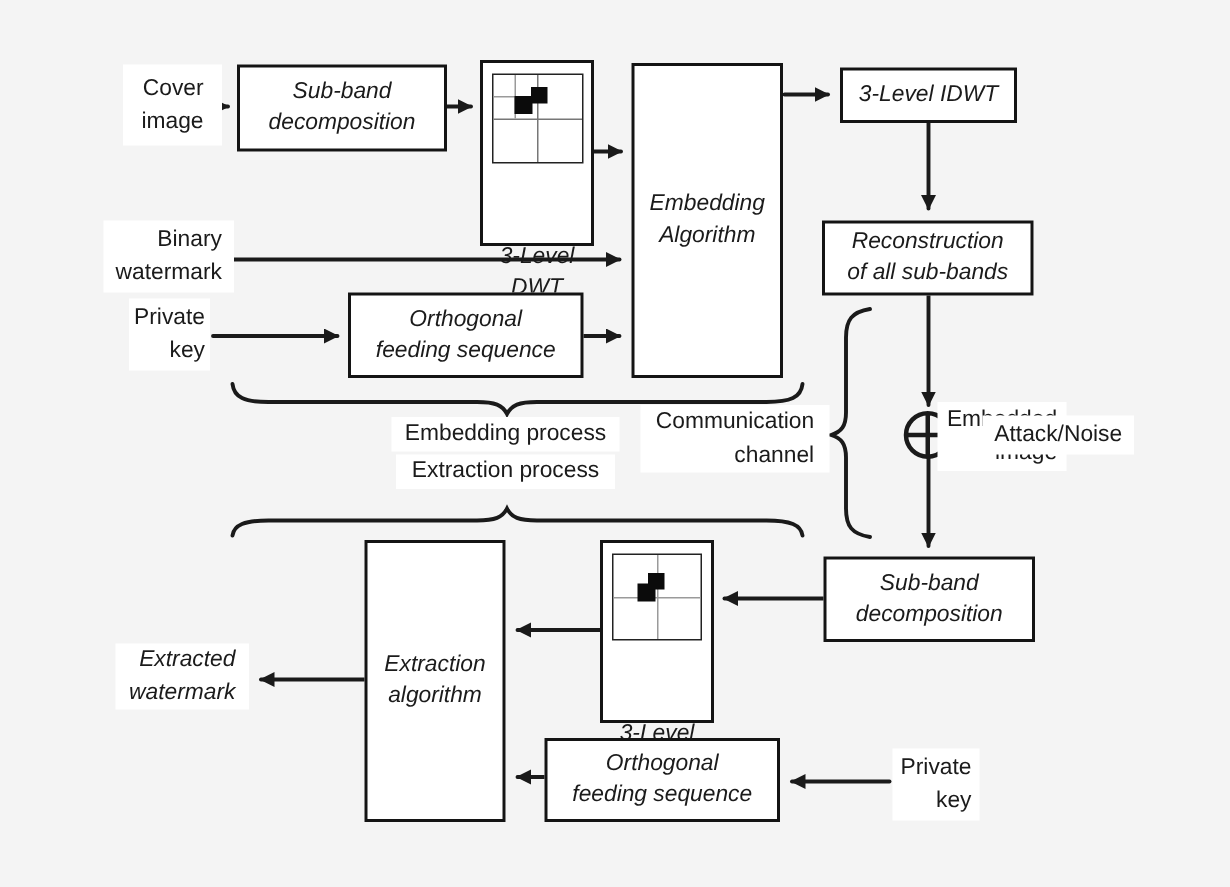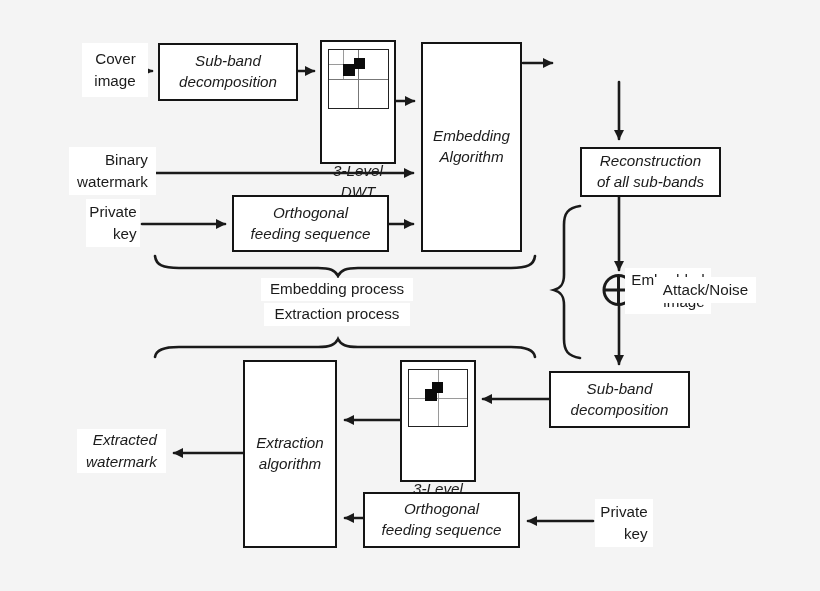--- a/index.html
+++ b/index.html
@@ -119,22 +119,23 @@
       <div class="sq" style="left:14px;top:14px;width:12px;height:12px;"></div>
       <div class="sq" style="left:25px;top:8px;width:11px;height:11px;"></div>
     </div>
     <div class="dwttext">3-Level
 DWT</div>
   </div>
 
   <div class="node" style="left:421px;top:42px;width:101px;height:210px;">Embedding
 Algorithm</div>
 
+  <div class="node" style="left:560px;top:45px;width:118px;height:37px;">3-Level IDWT</div>
 
-  <div class="node" style="left:548px;top:147px;width:141px;height:50px;margin-left:32px;">Reconstruction
+  <div class="node" style="left:548px;top:147px;width:141px;height:50px;">Reconstruction
 of all sub-bands</div>
 
   <div class="node" style="left:232px;top:195px;width:157px;height:57px;">Orthogonal
 feeding sequence</div>
 
   <div class="node" style="left:549px;top:371px;width:141px;height:57px;">Sub-band
 decomposition</div>
 
   <div class="node dwtbox" style="left:400px;top:360px;width:76px;height:122px;">
     <div class="dwticon" style="width:60px;height:58px;">
@@ -160,20 +161,22 @@
 watermark</div>
 
   <div class="lbl" style="left:86px;top:199px;width:54px;height:48px;">Private
 key</div>
 
   <div class="lbl" style="left:625px;top:224px;width:86px;height:46px;margin-top:44px;">Embedded
 image</div>
 
   <div class="lbl" style="left:655px;top:277px;width:101px;height:26px;">Attack/Noise</div>
 
+  <div class="lbl" style="left:427px;top:270px;width:126px;height:45px;">Communication
+channel</div>
 
   <div class="lbl" style="left:264px;top:303px;width:146px;height:23px;">Extraction process</div>
 
   <div class="lbl" style="left:261px;top:278px;width:152px;height:23px;">Embedding process</div>
 
   <div class="lbl" style="left:77px;top:429px;width:89px;height:44px;font-style:italic;">Extracted
 watermark</div>
 
   <div class="lbl" style="left:595px;top:499px;width:58px;height:48px;">Private
 key</div>

